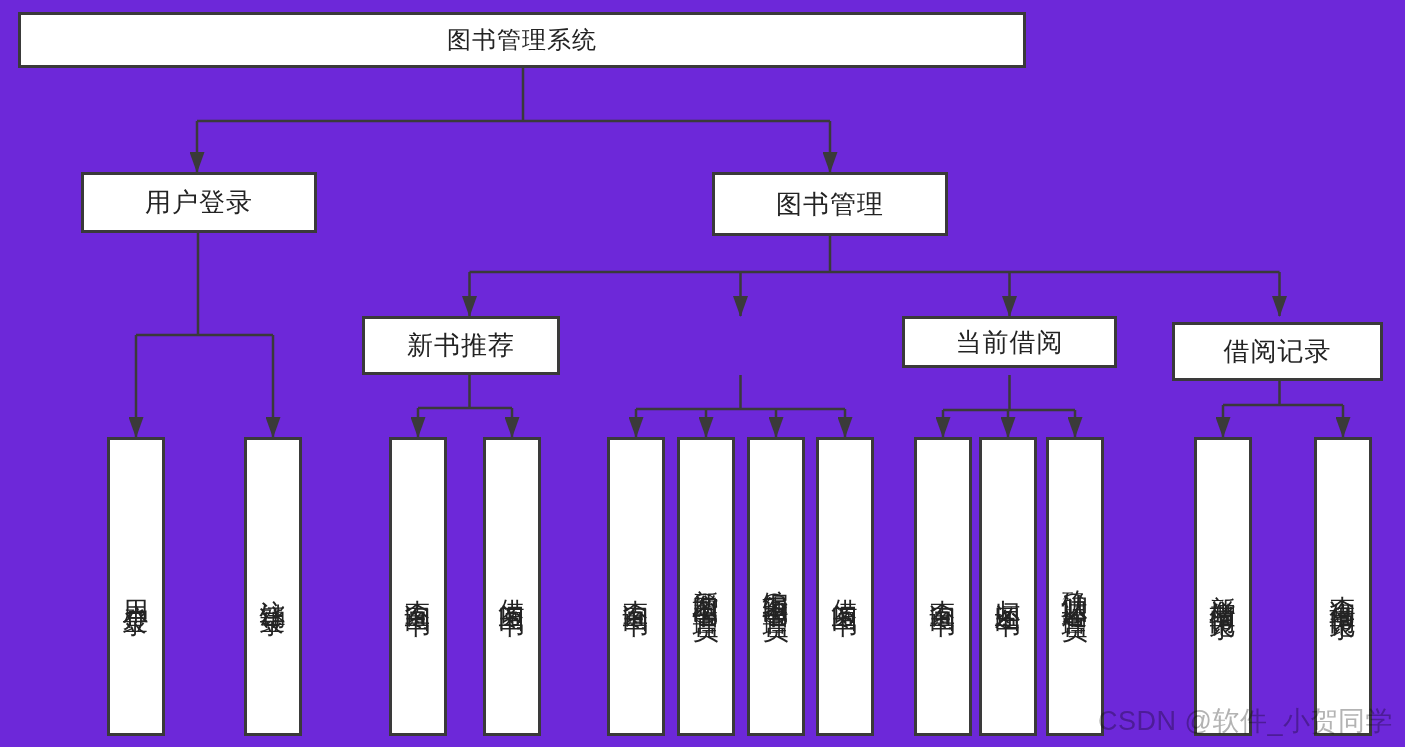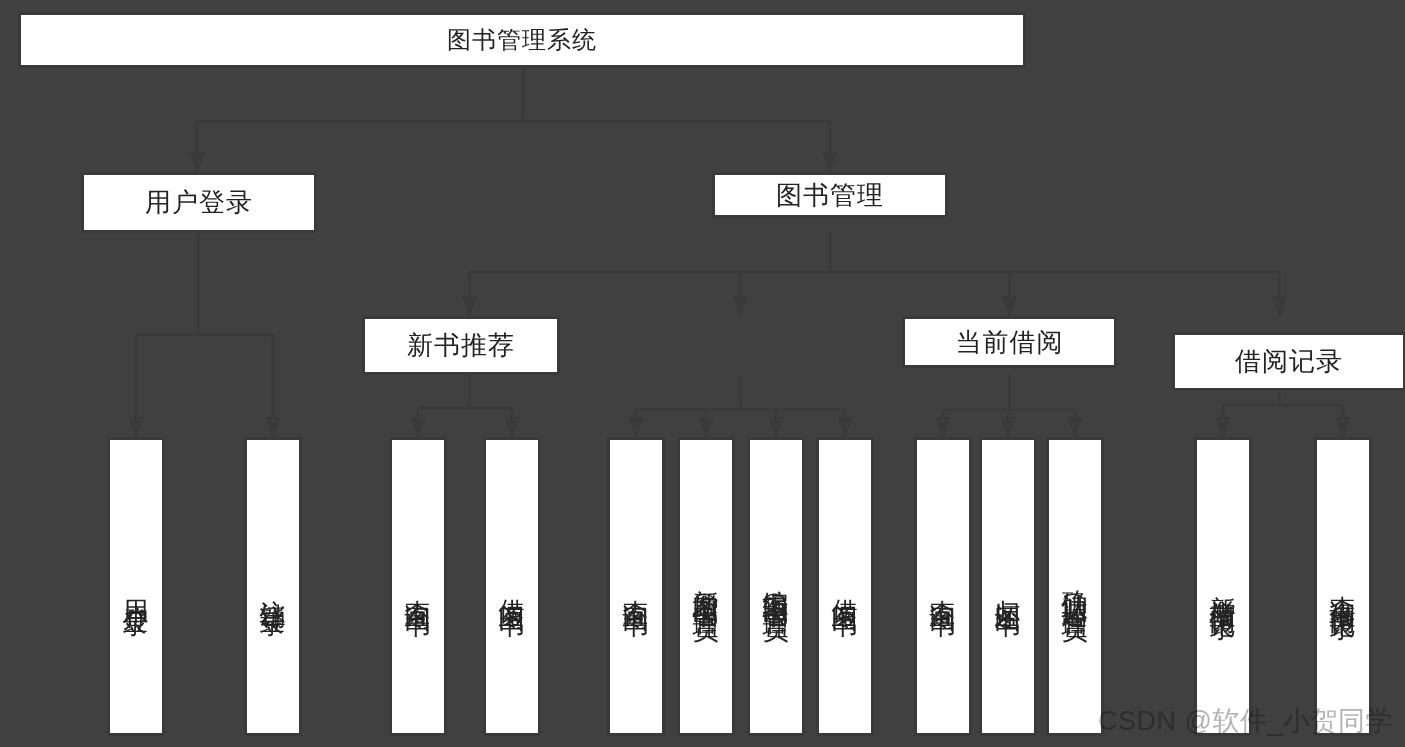--- a/index.html
+++ b/index.html
@@ -2,21 +2,21 @@
 <html><head>
 <meta charset="utf-8">
 <style>
   * { margin: 0; padding: 0; box-sizing: border-box; }
   html, body { width: 1405px; height: 747px; background: #ffffff; }
   body { font-family: "Liberation Sans", sans-serif; }
   .canvas {
     position: relative;
     width: 1405px;
     height: 747px;
-    background: #404040;
+    background: #6d28d9;
     overflow: hidden;
   }
   svg.wires { position: absolute; left: 0; top: 0; z-index: 1; }
   .node {
     position: absolute;
     z-index: 2;
     background: #ffffff;
     border: 3px solid #3a3a3a;
     display: flex;
     align-items: center;
@@ -93,31 +93,31 @@
     </g>
   </svg>
 
   <div class="node h root" style="left:18px;top:12px;width:1008px;height:56px">
     <span>图书管理系统</span>
   </div>
 
   <div class="node h" style="left:81px;top:172px;width:236px;height:61px">
     <span>用户登录</span>
   </div>
-  <div class="node h" style="left:712px;top:172px;width:236px;height:46px">
+  <div class="node h" style="left:712px;top:172px;width:236px;height:64px">
     <span>图书管理</span>
   </div>
 
   <div class="node h" style="left:362px;top:316px;width:198px;height:59px">
     <span>新书推荐</span>
   </div>
   <div class="node h" style="left:902px;top:316px;width:215px;height:52px">
     <span>当前借阅</span>
   </div>
-  <div class="node h" style="left:1172px;top:332px;width:234px;height:59px">
+  <div class="node h" style="left:1172px;top:322px;width:211px;height:59px">
     <span>借阅记录</span>
   </div>
 
   <div class="node v" style="left:107px;top:437px;width:58px;height:299px">
     <span>用户登录</span>
   </div>
   <div class="node v" style="left:244px;top:437px;width:58px;height:299px">
     <span>注销登录</span>
   </div>
 

